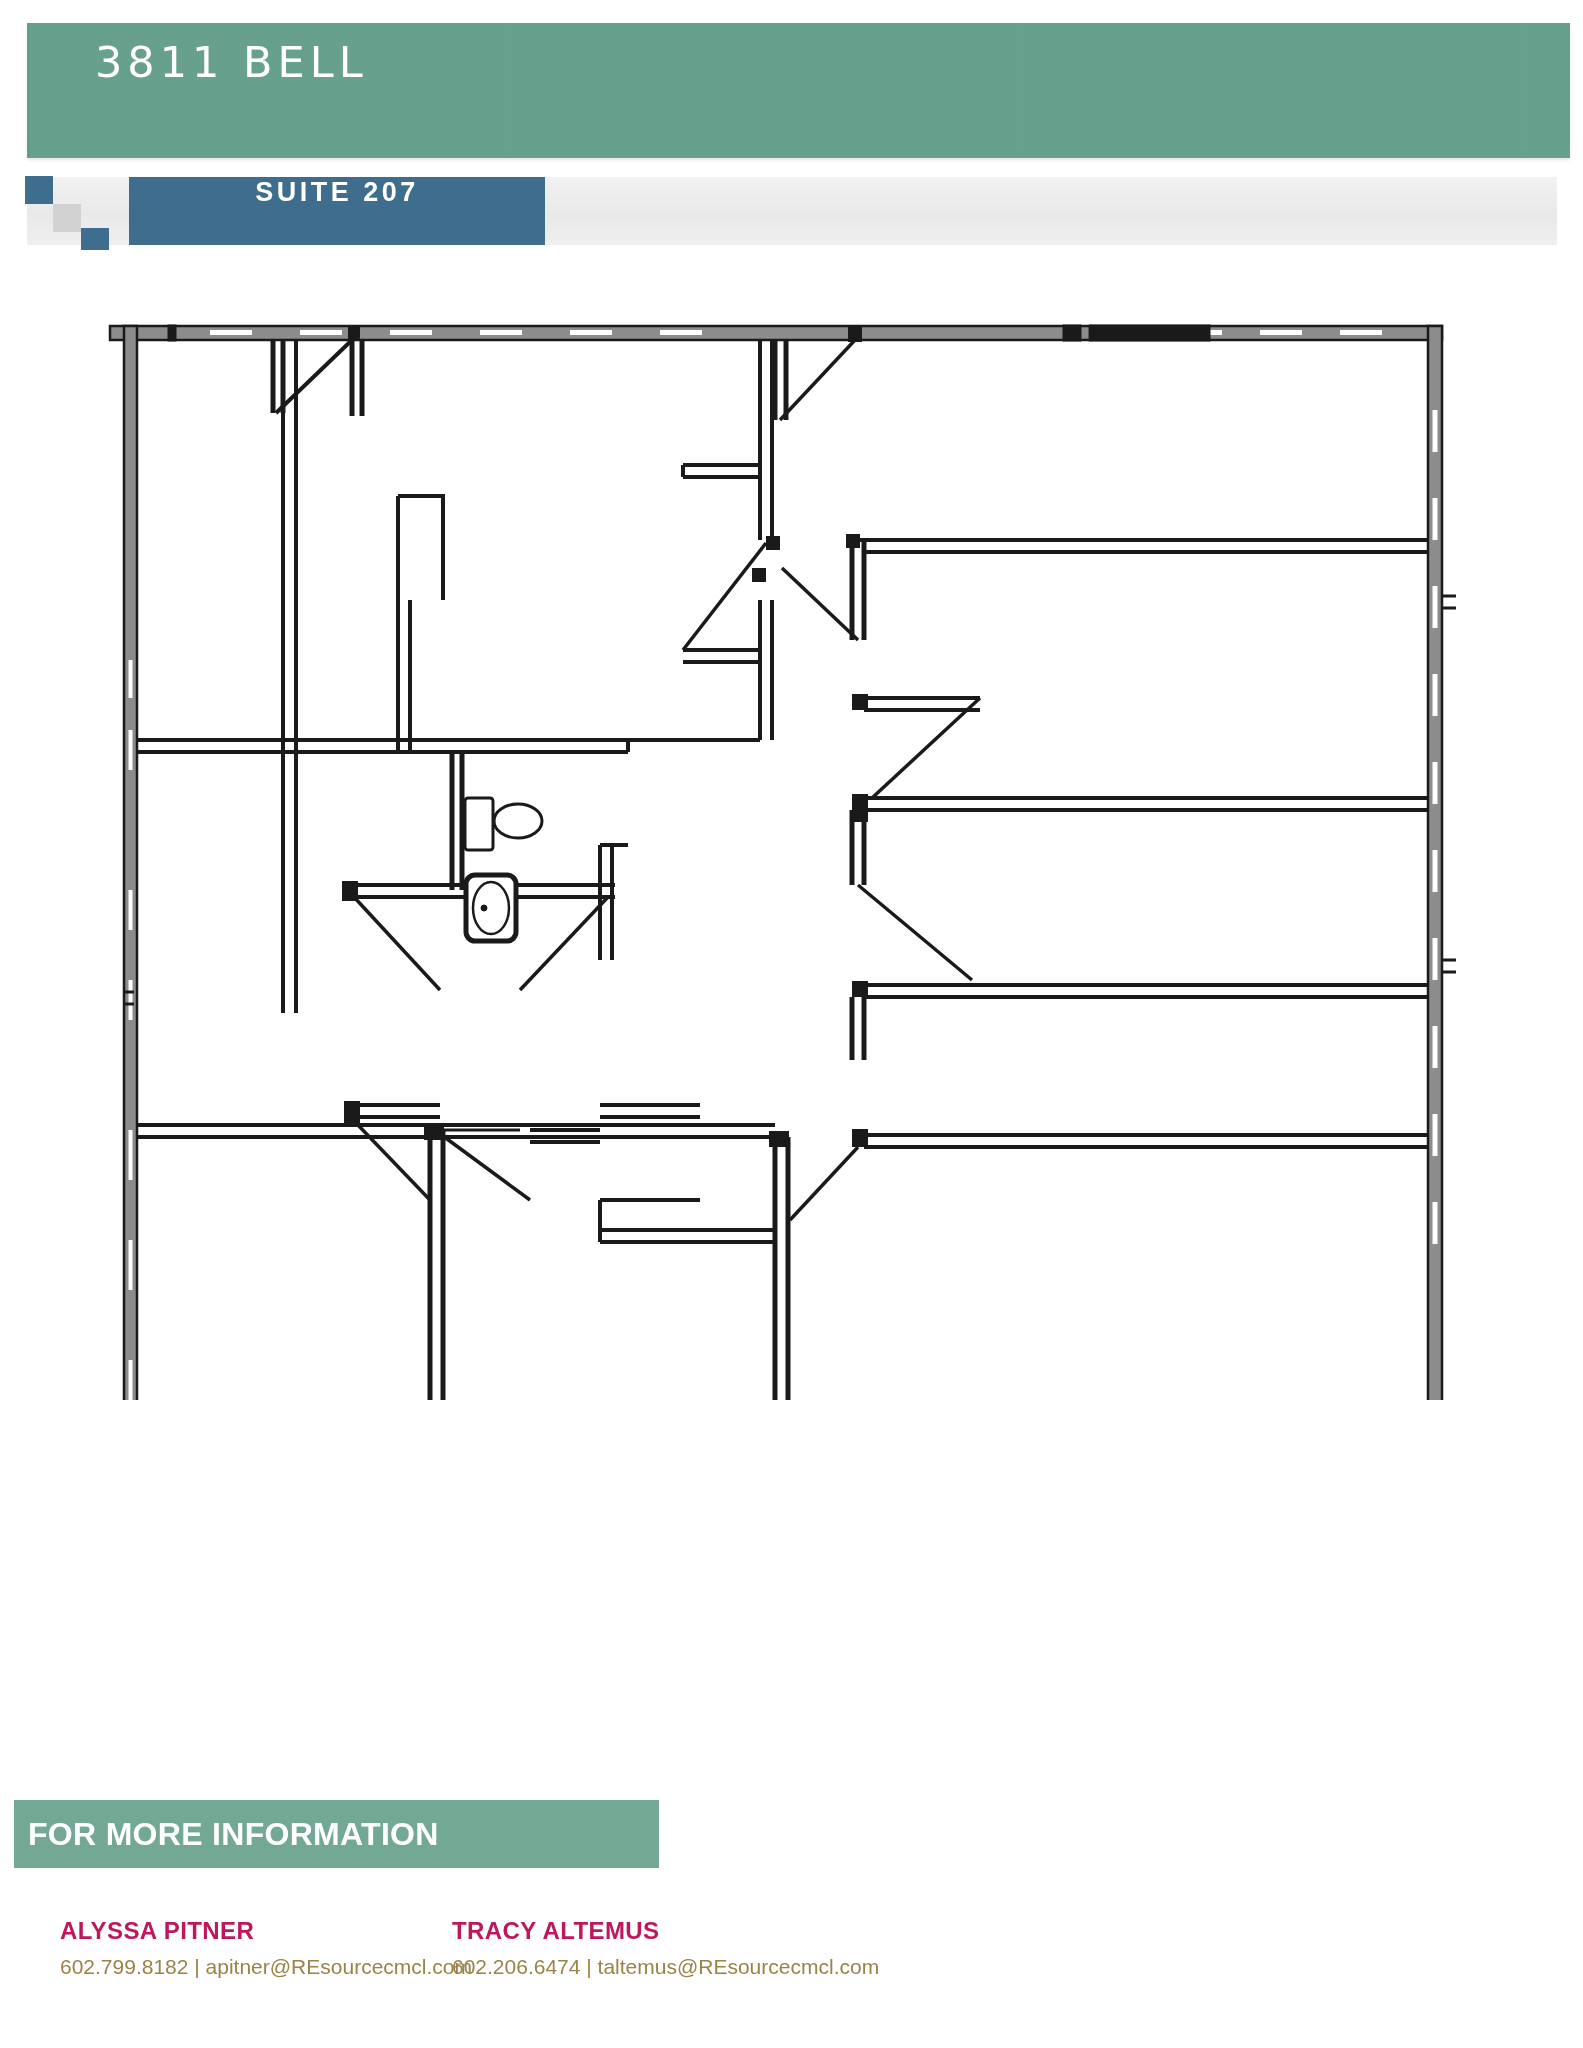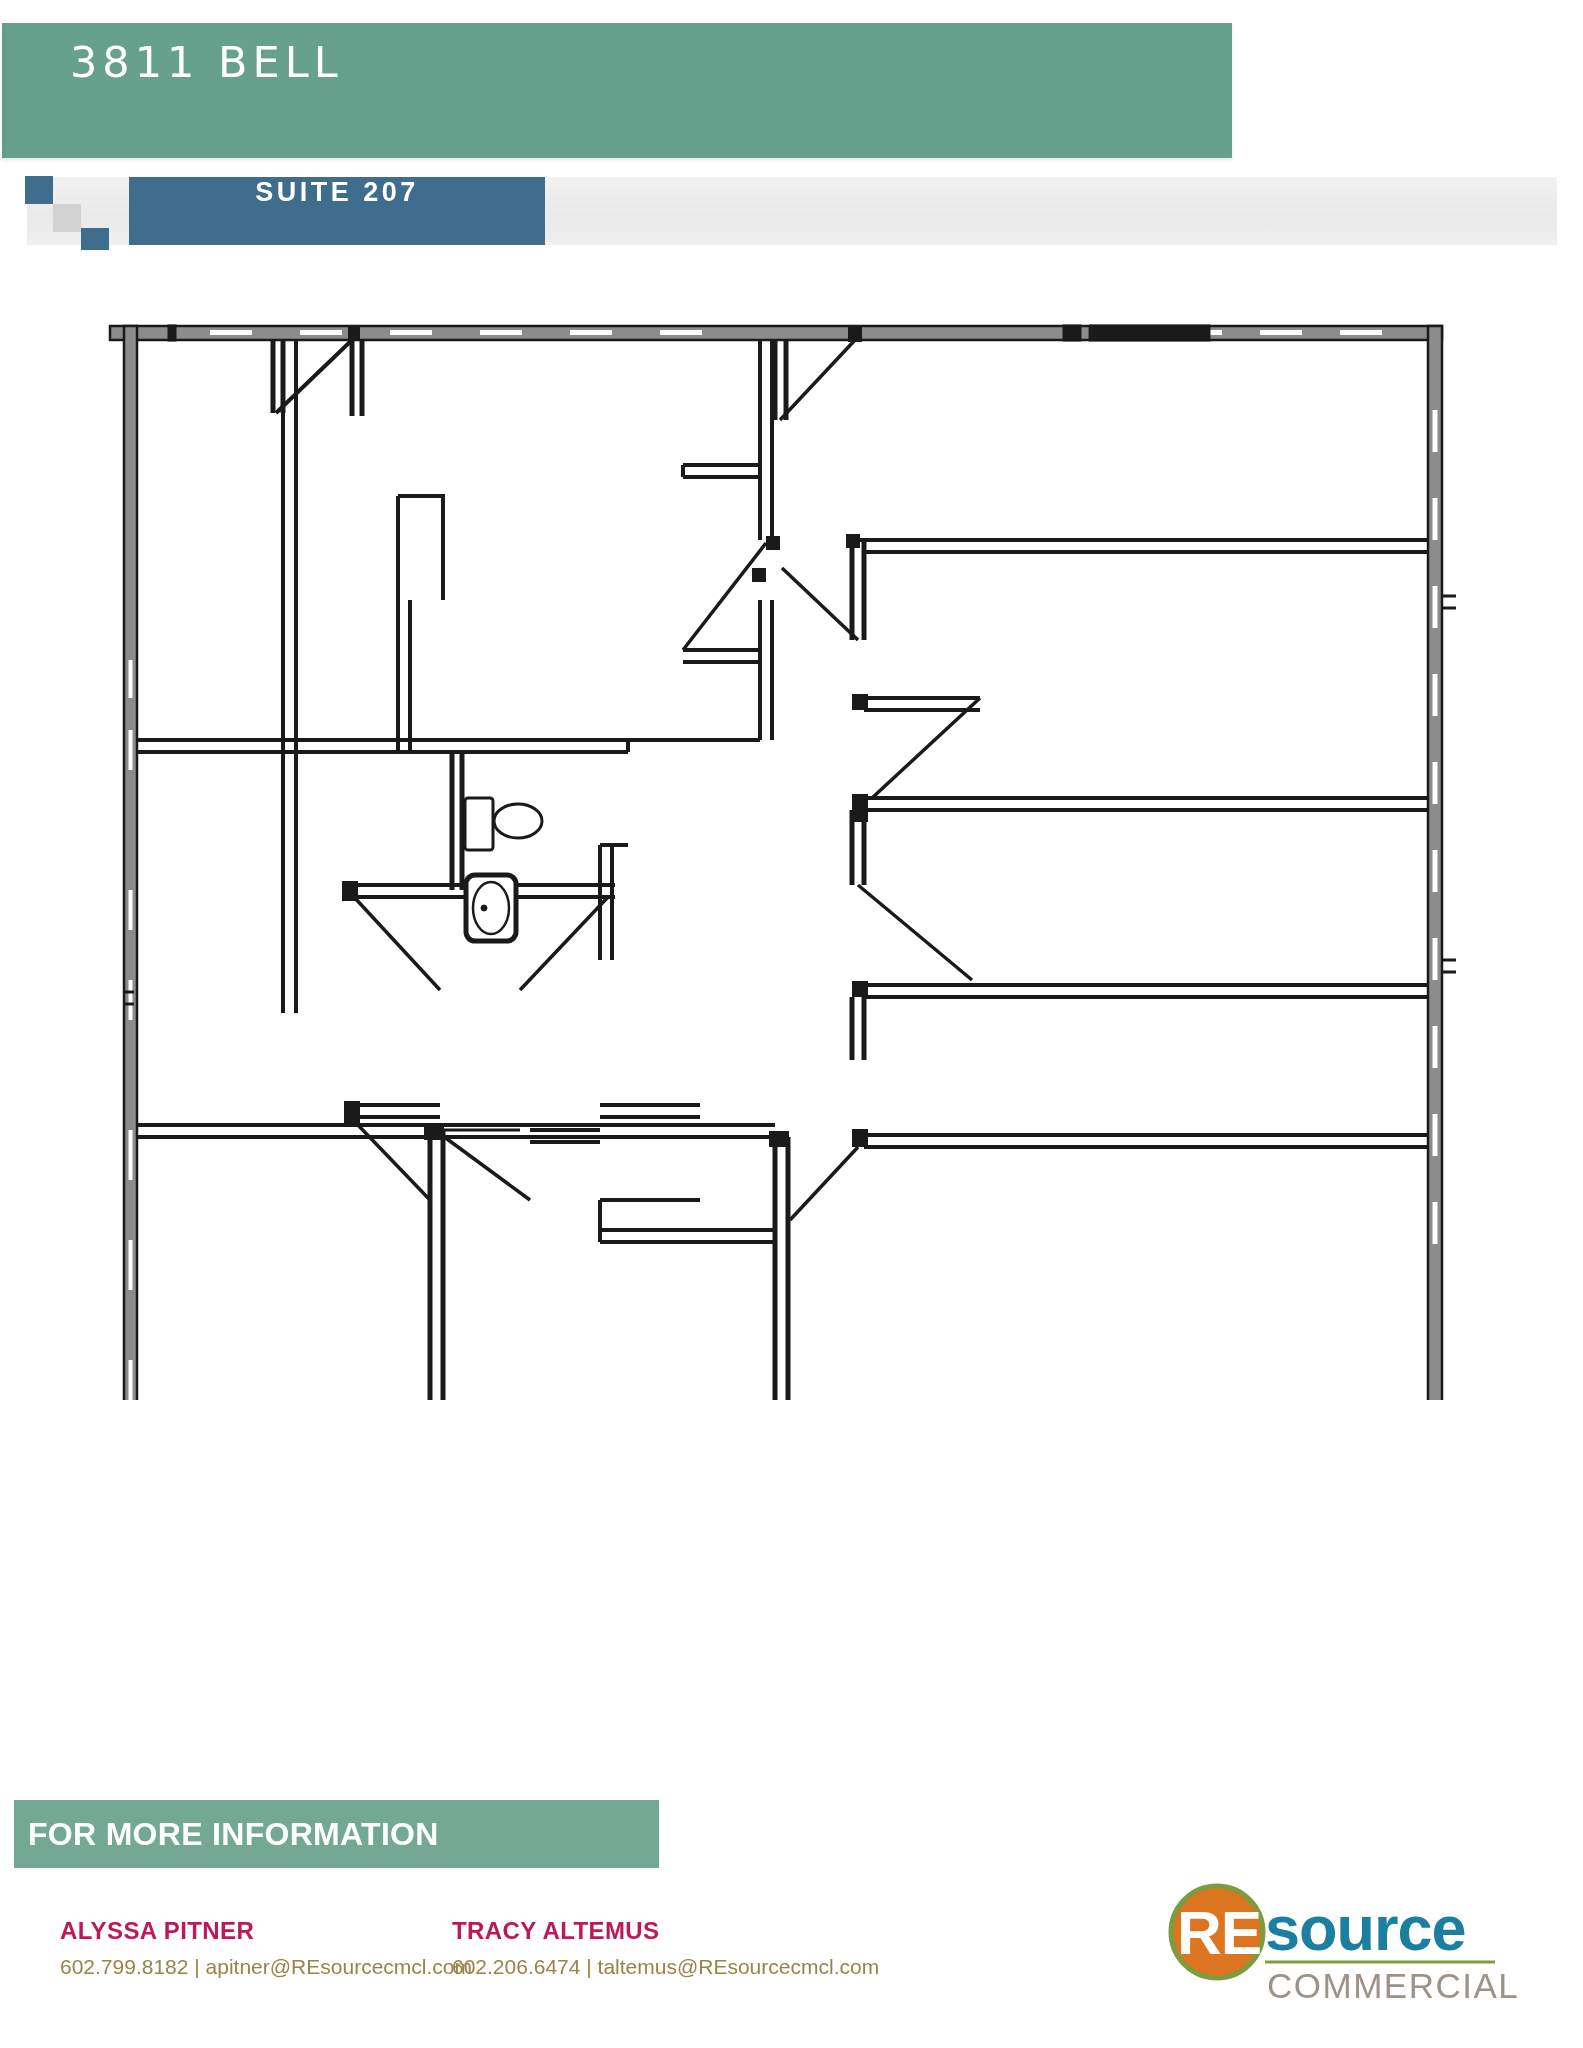--- a/index.html
+++ b/index.html
@@ -13,23 +13,23 @@
   .page {
     position: relative;
     width: 1583px;
     height: 2048px;
     background: #ffffff;
   }
 
   
   .header-band {
     position: absolute;
-    left: 2px;
+    left: 27px;
     top: 23px;
-    width: 1230px;
+    width: 1543px;
     height: 135px;
     background: #629d89;
     background-image: linear-gradient(90deg, rgba(255,255,255,0.035) 0px, rgba(0,0,0,0.02) 2px, rgba(255,255,255,0.03) 4px);
     box-shadow: 0 2px 3px rgba(0,0,0,0.10);
   }
   .header-title {
     position: absolute;
     left: 68px;
     top: 14px;
     font-size: 43px;
@@ -432,28 +432,14 @@
   <div class="contact contact-1">
     <div class="contact-name">ALYSSA PITNER</div>
     <div class="contact-detail">602.799.8182 | apitner@REsourcecmcl.com</div>
   </div>
 
   <div class="contact contact-2">
     <div class="contact-name">TRACY ALTEMUS</div>
     <div class="contact-detail">602.206.6474 | taltemus@REsourcecmcl.com</div>
   </div>
 
-  <div class="logo">
-    <svg width="410" height="140" viewBox="0 0 410 140">
-
-      <circle cx="62" cy="52" r="46" fill="#dd741f" stroke="#7d9c3f" stroke-width="5"></circle>
-
-      <text x="22" y="74" font-family="'Liberation Sans', sans-serif" font-size="62" font-weight="700" fill="#ffffff" letter-spacing="-1">RE</text>
-
-      <text x="110" y="70" font-family="'Liberation Sans', sans-serif" font-size="63" font-weight="700" fill="#1c7fa0" letter-spacing="-1">source</text>
-
-      <line x1="110" y1="82" x2="340" y2="82" stroke="#7d9c3f" stroke-width="3"></line>
-
-      <text x="112" y="118" font-family="'Liberation Sans', sans-serif" font-size="35" font-weight="400" fill="#9d9288" letter-spacing="1.5">COMMERCIAL</text>
-    </svg>
-  </div>
 
 </div>
 
 </body></html>

